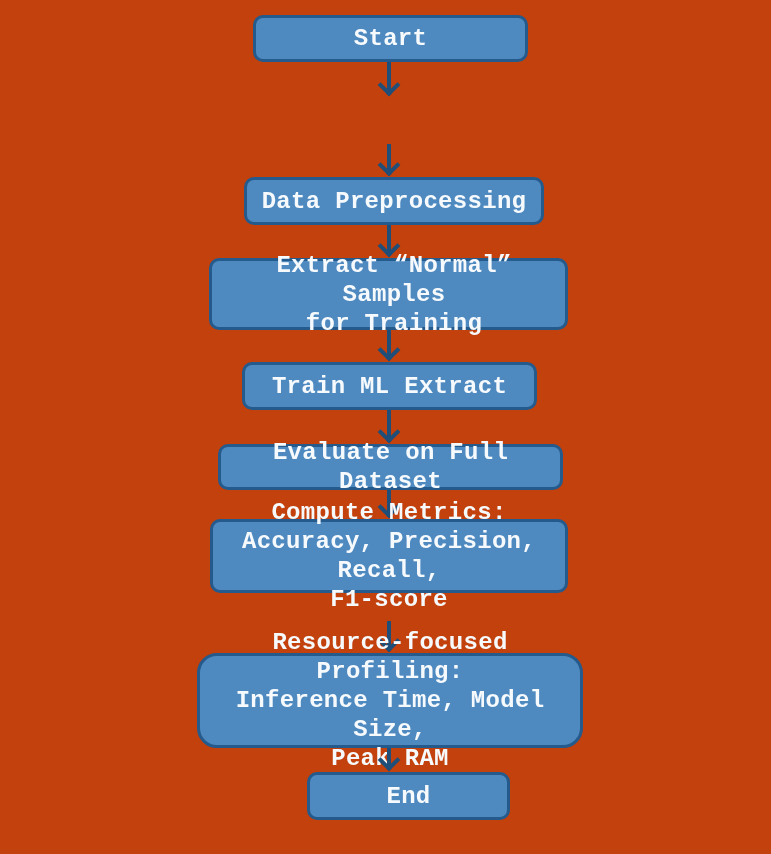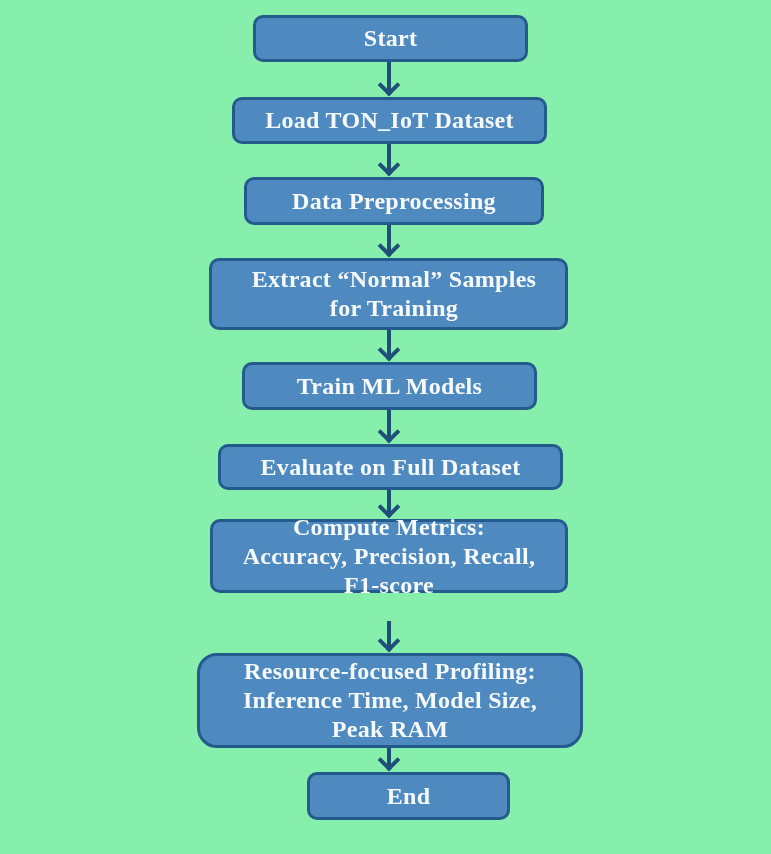--- a/index.html
+++ b/index.html
@@ -4,23 +4,23 @@
 <style>
   html, body {
     margin: 0;
     padding: 0;
     background: #ffffff;
   }
   #canvas {
     position: relative;
     width: 771px;
     height: 854px;
-    background: #86efac;
+    background: #c2410c;
     overflow: hidden;
-    font-family: Liberation Serif, serif;
+    font-family: Liberation Mono, monospace;
   }
   .node {
     position: absolute;
     box-sizing: border-box;
     background: #4e8ac0;
     border: 3px solid #255a8c;
     border-radius: 10px;
     color: #f7fafd;
     font-weight: bold;
     font-size: 24px;
@@ -86,38 +86,35 @@
 </head>
 <body>
 
 <div id="canvas">
 
   <div class="node n1">
     <span class="label">Start</span>
   </div>
   <div class="arrow a1"></div>
 
-  <div class="node n2">
-    <span class="label">Load TON_IoT Dataset</span>
-  </div>
   <div class="arrow a2"></div>
 
   <div class="node n3">
     <span class="label">Data Preprocessing</span>
   </div>
   <div class="arrow a3"></div>
 
   <div class="node n4">
     <span class="label">Extract “Normal” Samples
 for Training</span>
   </div>
   <div class="arrow a4"></div>
 
   <div class="node n5">
-    <span class="label">Train ML Models</span>
+    <span class="label">Train ML Extract</span>
   </div>
   <div class="arrow a5"></div>
 
   <div class="node n6">
     <span class="label">Evaluate on Full Dataset</span>
   </div>
   <div class="arrow a6"></div>
 
   <div class="node n7">
     <span class="label">Compute Metrics:

